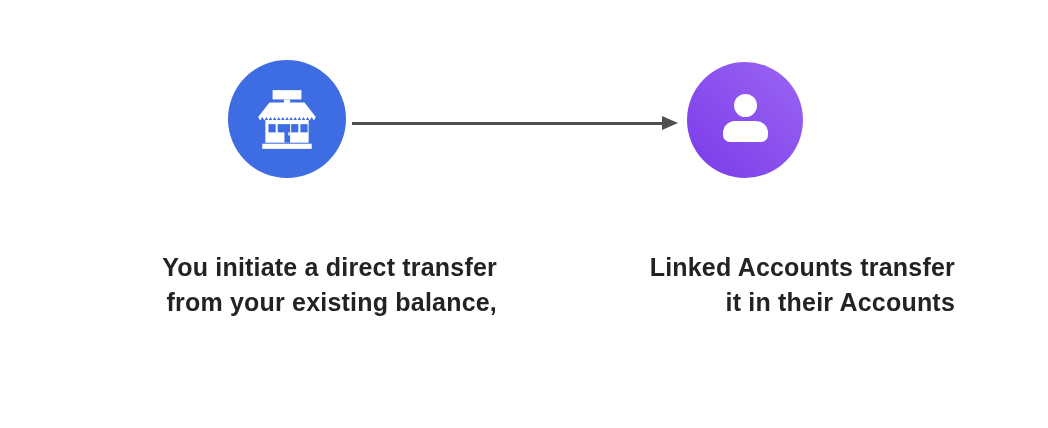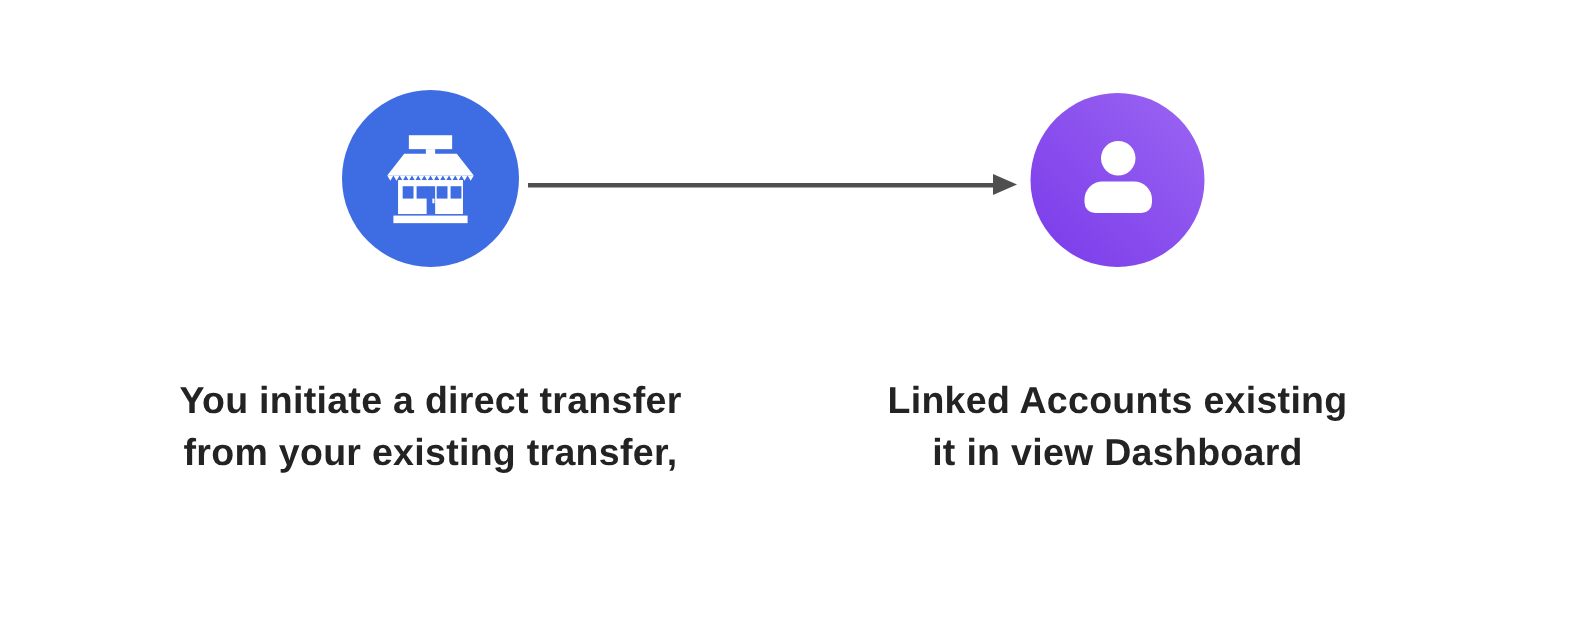--- a/index.html
+++ b/index.html
@@ -92,21 +92,21 @@
     width: 420px;
     text-align: center;
     font-size: 25px;
     font-weight: 700;
     line-height: 35px;
     color: #232323;
     letter-spacing: 0.2px;
   }
   .caption-left { left: 77px; }
   .caption-right { left: 535px; }
-  .caption .line { display: block; }
+  .caption .line { display: block; text-align: right; }
 </style>
 </head>
 <body>
 
 <div class="canvas">
 
   <div class="node-circle merchant-circle">
     <span>
       <svg class="store-svg" viewBox="0 0 66 58" xmlns="http://www.w3.org/2000/svg" aria-hidden="true">
 
@@ -141,21 +141,21 @@
 
   <div class="node-circle account-circle">
     <span class="person-icon">
       <span class="person-head"></span>
       <span class="person-body"></span>
     </span>
   </div>
 
   <div class="caption caption-left">
     <span class="line">You initiate a direct transfer</span>
-    <span class="line">from your existing transfer,</span>
+    <span class="line">from your existing balance,</span>
   </div>
 
   <div class="caption caption-right">
-    <span class="line">Linked Accounts existing</span>
-    <span class="line">it in view Dashboard</span>
+    <span class="line">Linked Accounts transfer</span>
+    <span class="line">it in their Accounts</span>
   </div>
 
 </div>
 
 </body></html>

